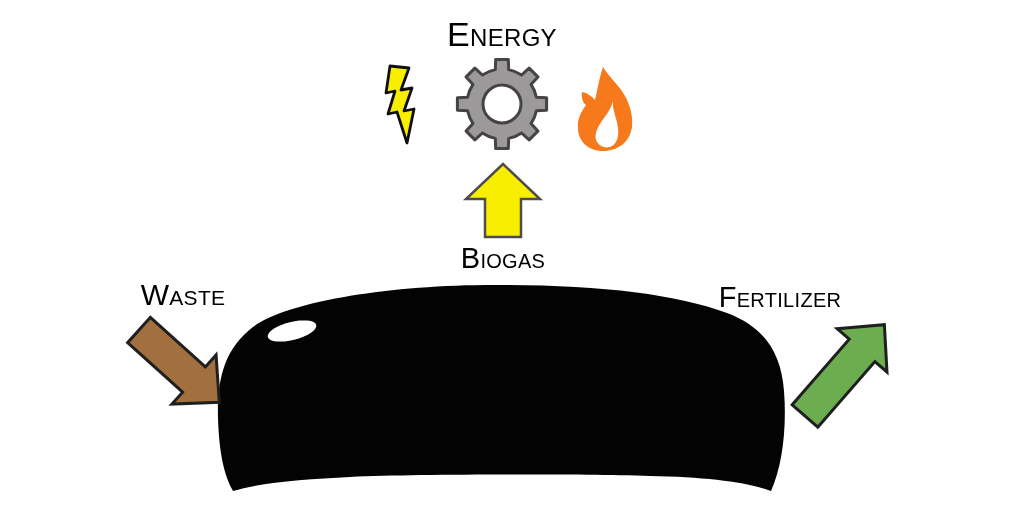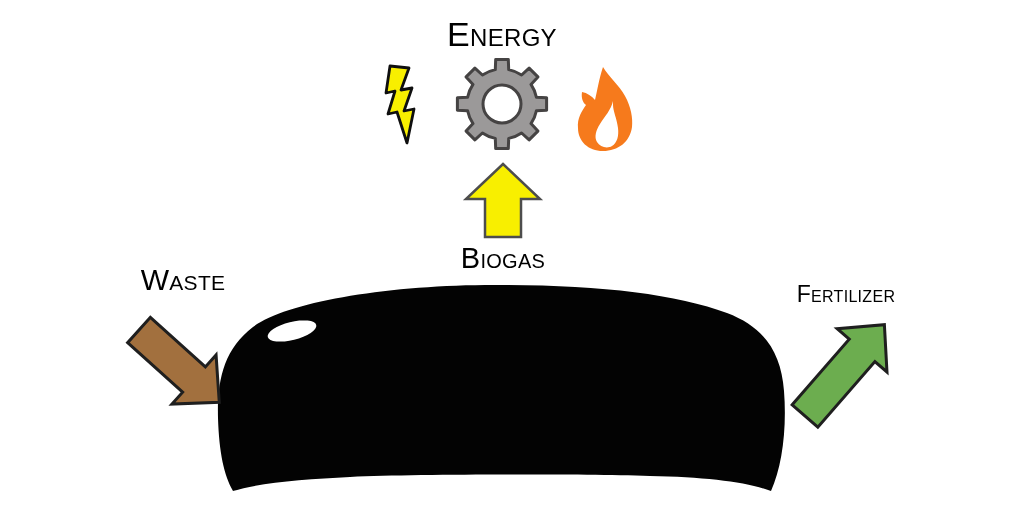--- a/index.html
+++ b/index.html
@@ -16,22 +16,22 @@
     position: absolute;
     transform: translateX(-50%);
     font-variant: small-caps;
     color: #000000;
     line-height: 1;
     letter-spacing: 0.3px;
     white-space: nowrap;
   }
   .label-energy     { left: 502px; top: 17px;  font-size: 34px; }
   .label-biogas     { left: 503px; top: 244px; font-size: 29px; }
-  .label-waste      { left: 183px; top: 265px; font-size: 30px; }
-  .label-fertilizer { left: 846px; top: 283px; font-size: 23px; }
+  .label-waste      { left: 183px; top: 280px; font-size: 30px; }
+  .label-fertilizer { left: 780px; top: 283px; font-size: 29px; }
 </style>
 </head>
 <body>
 
 <div class="stage">
 
   <svg width="1024" height="512" viewBox="0 0 1024 512">
 
     <path fill="#030303" d="M 233 491
              C 224 476, 219 452, 218 418

